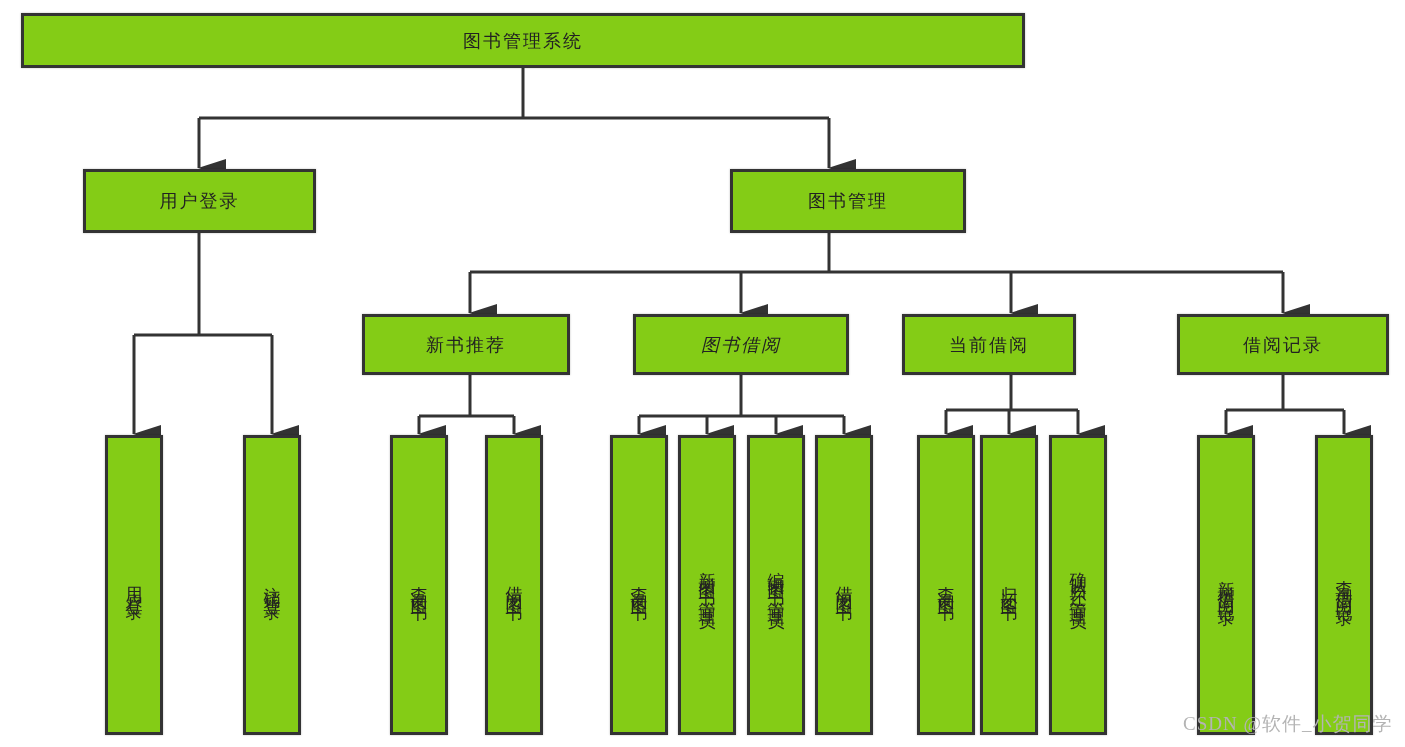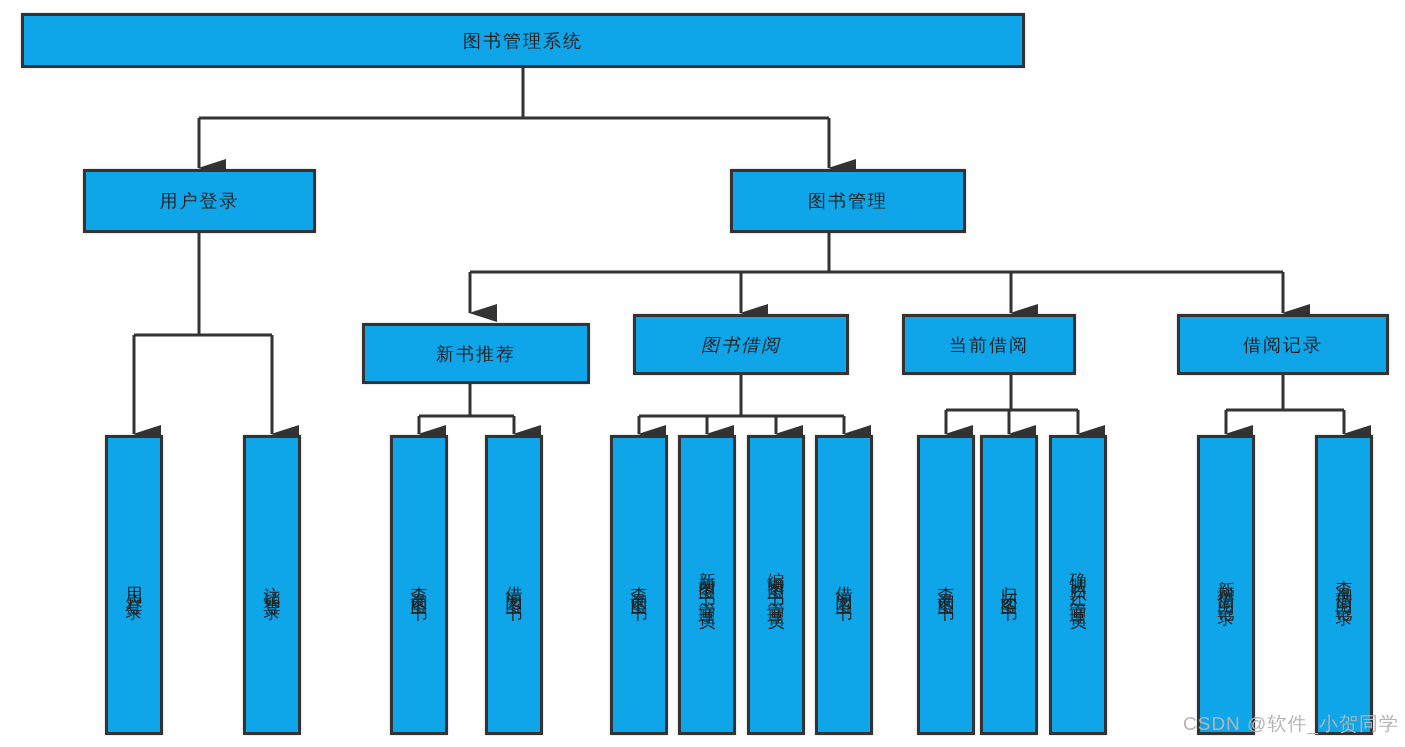--- a/index.html
+++ b/index.html
@@ -13,21 +13,21 @@
     position:relative;
     width:1405px;height:747px;
     background:var(--background);
     font-family:"Liberation Sans","DejaVu Sans",sans-serif;
     overflow:hidden;
   }
   .connectors{position:absolute;left:0;top:0;width:1405px;height:747px;}
   .node{
     position:absolute;
     box-sizing:border-box;
-    background:#0ea5e9;
+    background:#84cc16;
     border:3px solid var(--line);
     box-shadow:0 0 2px rgba(0,0,0,0.25);
     display:flex;align-items:center;justify-content:center;
     color:var(--text);
   }
   .node-h{font-size:18px;letter-spacing:2px;}
   .node-root{font-size:18px;letter-spacing:2px;}
   .node-v{
     font-size:17px;
   }
@@ -38,20 +38,21 @@
     line-height:1;
     max-height:286px;
   }
   .watermark{
     position:absolute;
     left:1183px;top:711px;
     font-size:19px;
     color:var(--watermark);
     letter-spacing:1px;
     white-space:nowrap;
+    font-family:Liberation Serif, serif;
   }
 </style>
 </head>
 <body>
 
 <div class="canvas">
 
   <svg class="connectors" width="1405" height="747" viewBox="0 0 1405 747" xmlns="http://www.w3.org/2000/svg">
     <defs>
       <marker id="arrow" markerUnits="userSpaceOnUse" markerWidth="18" markerHeight="28" viewBox="0 0 18 28" refX="9" refY="27" orient="auto">
@@ -106,21 +107,21 @@
     <span>图书管理系统</span>
   </div>
 
   <div class="node node-h" style="left:83px;top:169px;width:233px;height:64px;">
     <span>用户登录</span>
   </div>
   <div class="node node-h" style="left:711px;top:169px;width:236px;height:64px;margin-left:19px;">
     <span>图书管理</span>
   </div>
 
-  <div class="node node-h" style="left:362px;top:323px;width:228px;height:61px;font-family:Liberation Mono, monospace;">
+  <div class="node node-h" style="left:362px;top:314px;width:208px;height:61px;font-family:Liberation Mono, monospace;">
     <span>新书推荐</span>
   </div>
   <div class="node node-h" style="left:633px;top:314px;width:216px;height:61px;font-style:italic;">
     <span>图书借阅</span>
   </div>
   <div class="node node-h" style="left:902px;top:314px;width:174px;height:61px;">
     <span>当前借阅</span>
   </div>
   <div class="node node-h" style="left:1177px;top:314px;width:212px;height:61px;">
     <span>借阅记录</span>

